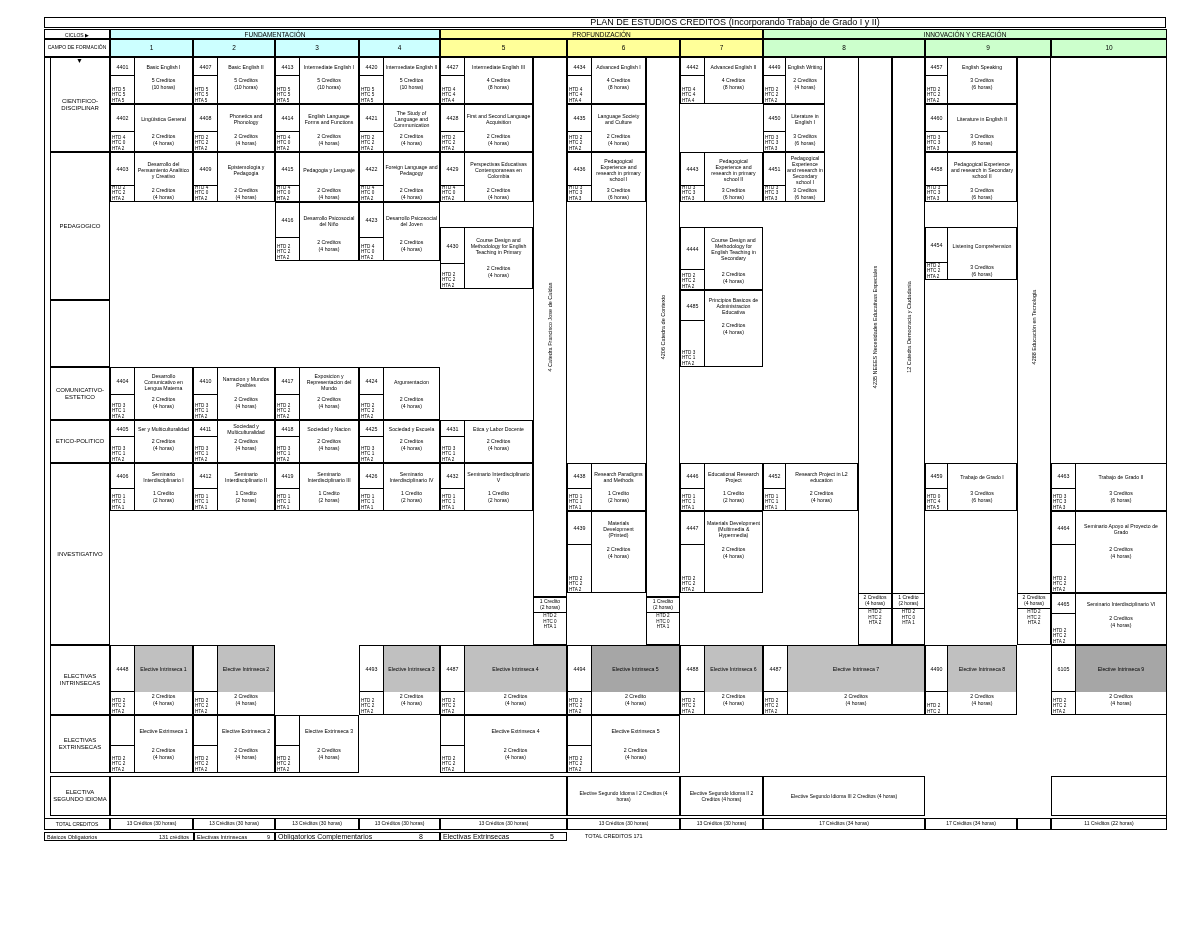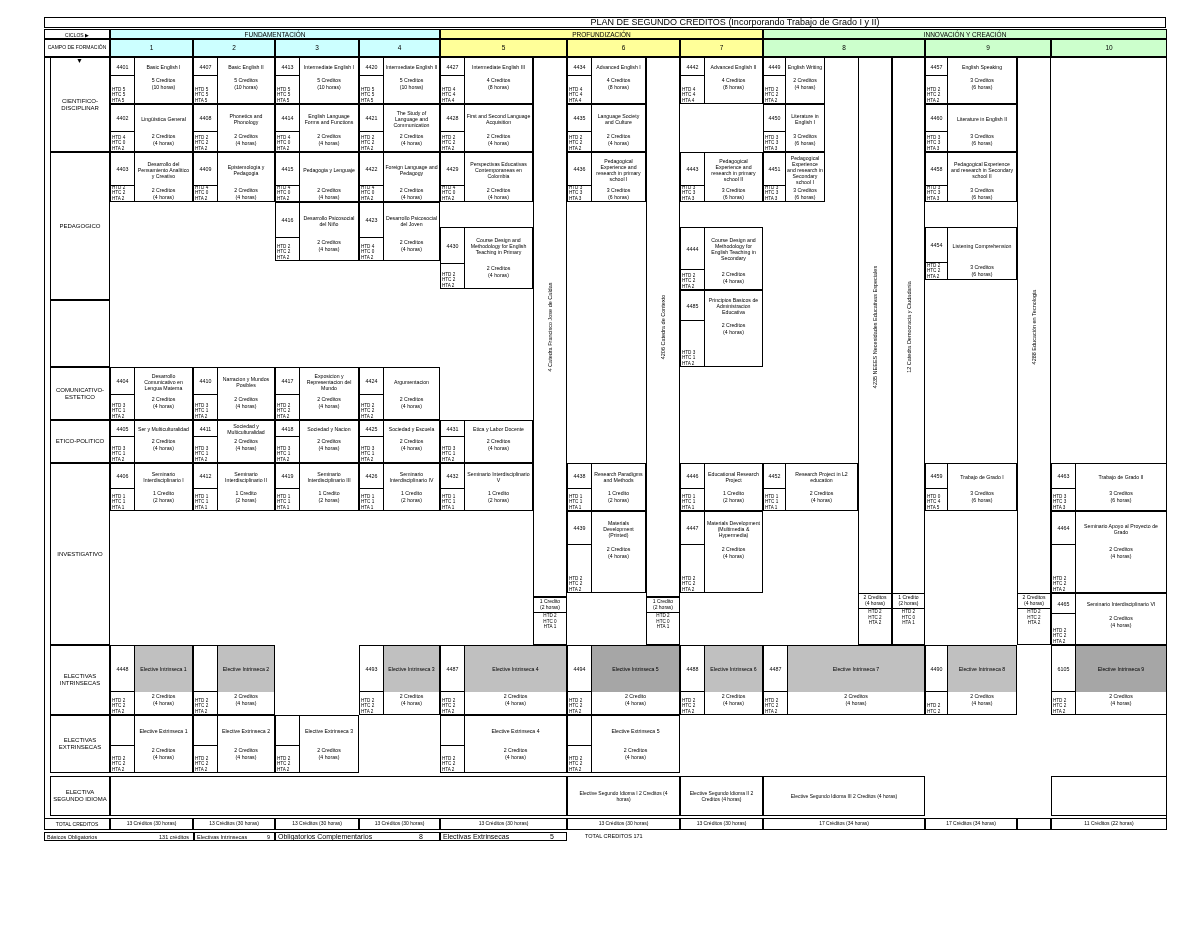--- a/index.html
+++ b/index.html
@@ -22,21 +22,21 @@
   .dgray .name{background:#a6a6a6;}
   .vtext{position:absolute;box-sizing:border-box;border:1px solid #000;}
   .vtext span{position:absolute;left:50%;top:50%;transform:translate(-50%,-50%) rotate(-90deg);white-space:nowrap;font-size:5.5px;}
   .small{font-size:5px;line-height:6px;text-align:center;}
   .total{font-size:5px;line-height:9px;text-align:center;border:1px solid #000;}
   .sumrow{font-size:5.5px;line-height:8px;}
 </style>
 </head>
 <body>
 
-<div class="abs title">PLAN DE SEGUNDO CREDITOS (Incorporando Trabajo de Grado I y II)</div>
+<div class="abs title">PLAN DE ESTUDIOS CREDITOS (Incorporando Trabajo de Grado I y II)</div>
 
 <div class="abs hdr" style="left:44px;top:29px;width:66px;height:10px;font-size:5px;">CICLOS ▶</div>
 <div class="abs hdr cyan" style="left:110px;top:29px;width:330px;height:10px;">FUNDAMENTACIÓN</div>
 <div class="abs hdr yel" style="left:440px;top:29px;width:323px;height:10px;">PROFUNDIZACIÓN</div>
 <div class="abs hdr grn" style="left:763px;top:29px;width:404px;height:10px;">INNOVACIÓN Y CREACIÓN</div>
 
 <div class="abs lbl" style="left:44px;top:39px;width:66px;height:18px;font-size:5px;line-height:5.5px;">CAMPO DE FORMACIÓN</div>
 <div class="abs hdr cyan" style="left:110px;top:39px;width:83px;height:18px;line-height:16px;">1</div>
 <div class="abs hdr cyan" style="left:193px;top:39px;width:82px;height:18px;line-height:16px;">2</div>
 <div class="abs hdr cyan" style="left:275px;top:39px;width:84px;height:18px;line-height:16px;">3</div>

